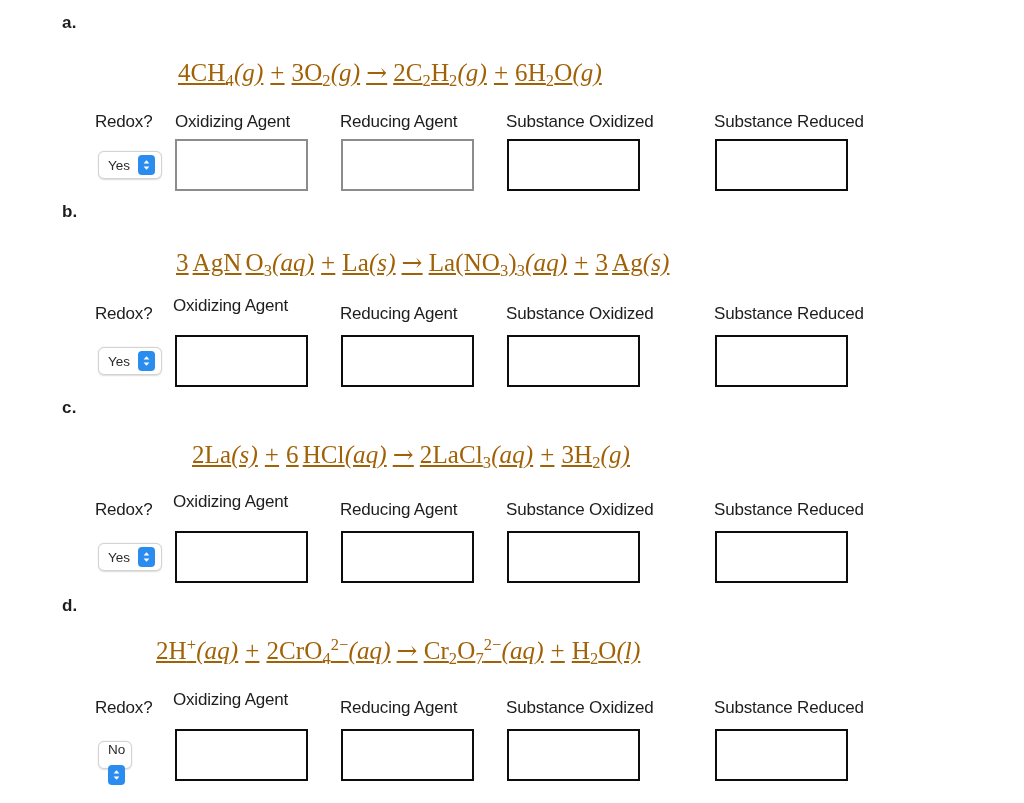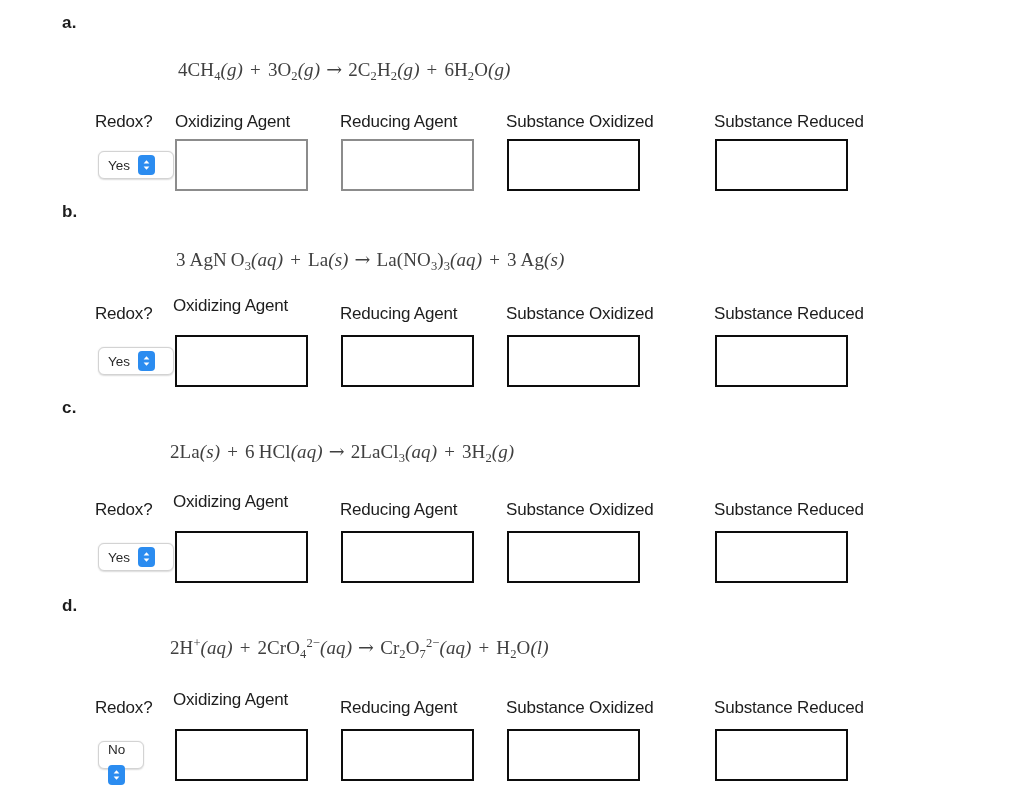--- a/index.html
+++ b/index.html
@@ -27,24 +27,25 @@
     left: 62px;
     font-size: 17px;
     font-weight: 600;
     color: #1d1d1d;
     letter-spacing: 0.2px;
   }
 
   .equation {
     position: absolute;
     font-family: "Liberation Serif", serif;
-    font-size: 19px;
-    color: #404040;
+    font-size: 25px;
+    color: #a16207;
     white-space: nowrap;
     letter-spacing: 0.1px;
+    text-decoration: underline;
   }
   .equation .sp { display: inline-block; width: 4px; }
   .equation .spw { display: inline-block; width: 7px; }
   .equation i {
     font-style: italic;
   }
   .equation sub {
     font-size: 0.66em;
     vertical-align: -0.28em;
     line-height: 0;
@@ -97,21 +98,21 @@
   .select-wrap {
     position: absolute;
     box-sizing: border-box;
     height: 28px;
     background: #ffffff;
     border: 1px solid #d3d3d3;
     border-radius: 6px;
     box-shadow: 0 0.5px 1.5px rgba(0,0,0,0.14);
     display: flex;
     align-items: center;
-    padding: 0 18px 0 9px;
+    padding: 0 6px 0 9px;
     gap: 8px;
   }
   .select-value {
     font-size: 13.5px;
     color: #2a2a2a;
     font-family: "Liberation Sans", sans-serif;
   }
   .stepper {
     width: 17px;
     height: 20px;
@@ -192,21 +193,21 @@
     <div class="answer-box black" style="left:341px; top:0;"></div>
     <div class="answer-box black" style="left:507px; top:0;"></div>
     <div class="answer-box black" style="left:715px; top:0;"></div>
   </div>
 </div>
 
 <div class="section" style="top:385px;">
 
   <div class="item-letter" style="top:13px;">c.</div>
 
-  <div class="equation" style="left:170px; top:55px;">
+  <div class="equation" style="left:192px; top:55px;">
     2La<i>(s)</i><span class="spw"></span>+<span class="spw"></span>6<span class="sp"></span>HCl<i>(aq)</i><span class="arrow">→</span>2LaCl<sub>3</sub><i>(aq)</i><span class="spw"></span>+<span class="spw"></span>3H<sub>2</sub><i>(g)</i>
   </div>
 
   <div class="headers" style="top:111px;">
     <div class="col-header" style="left:95px; top:4px;">Redox?</div>
     <div class="col-header" style="left:173px; top:-4px;">Oxidizing Agent</div>
     <div class="col-header" style="left:340px; top:4px;">Reducing Agent</div>
     <div class="col-header" style="left:506px; top:4px;">Substance Oxidized</div>
     <div class="col-header" style="left:714px; top:4px;">Substance Reduced</div>
   </div>
@@ -225,21 +226,21 @@
     <div class="answer-box black" style="left:341px; top:0;"></div>
     <div class="answer-box black" style="left:507px; top:0;"></div>
     <div class="answer-box black" style="left:715px; top:0;"></div>
   </div>
 </div>
 
 <div class="section" style="top:583px;">
 
   <div class="item-letter" style="top:13px;">d.</div>
 
-  <div class="equation" style="left:170px; top:53px;">
+  <div class="equation" style="left:156px; top:53px;">
     2H<sup>+</sup><i>(aq)</i><span class="spw"></span>+<span class="spw"></span>2CrO<sub>4</sub><sup>2−</sup><i>(aq)</i><span class="arrow">→</span>Cr<sub>2</sub>O<sub>7</sub><sup>2−</sup><i>(aq)</i><span class="spw"></span>+<span class="spw"></span>H<sub>2</sub>O<i>(l)</i>
   </div>
 
   <div class="headers" style="top:111px;">
     <div class="col-header" style="left:95px; top:4px;">Redox?</div>
     <div class="col-header" style="left:173px; top:-4px;">Oxidizing Agent</div>
     <div class="col-header" style="left:340px; top:4px;">Reducing Agent</div>
     <div class="col-header" style="left:506px; top:4px;">Substance Oxidized</div>
     <div class="col-header" style="left:714px; top:4px;">Substance Reduced</div>
   </div>

